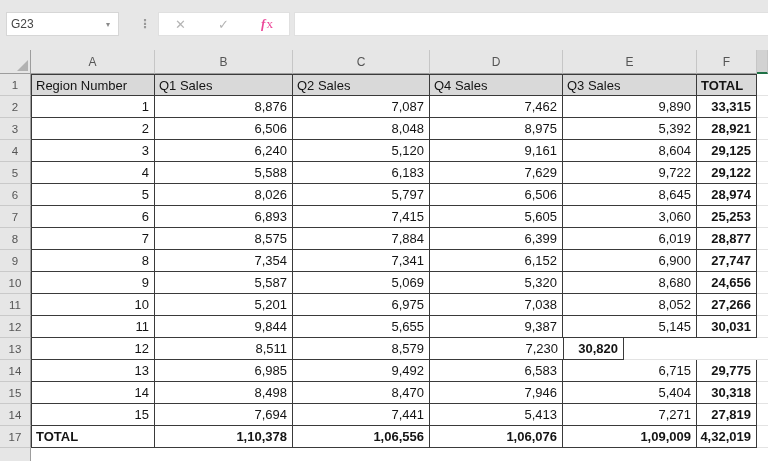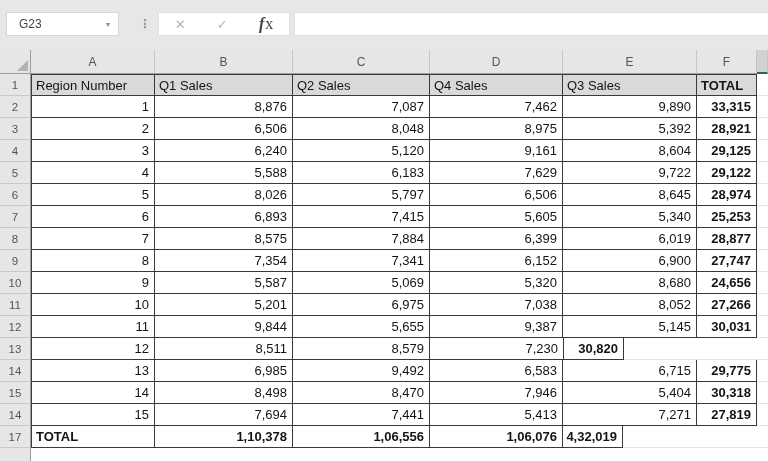--- a/index.html
+++ b/index.html
@@ -9,34 +9,34 @@
     background:#ffffff;
     -webkit-font-smoothing:antialiased;
   }
   
   .topbar{position:absolute;left:0;top:0;width:768px;height:50px;background:#e7e7e7;}
   .namebox{
     position:absolute;left:6px;top:12px;width:113px;height:24px;background:#fff;
     border:1px solid #d6d6d6;box-sizing:border-box;display:flex;align-items:center;
     font-size:12px;color:#444;
   }
-  .namebox .nb-value{flex:1;padding-left:12px;}
+  .namebox .nb-value{flex:1;padding-left:4px;}
   .namebox .nb-arrow{width:20px;text-align:center;color:#8a8a8a;font-size:8px;}
   .handle-dots{
     position:absolute;left:138px;top:11px;width:14px;height:26px;
     color:#9a9a9a;font-size:12px;font-weight:bold;line-height:8px;
     display:flex;flex-direction:column;align-items:center;justify-content:center;letter-spacing:0;
   }
   .fxbox{
     position:absolute;left:158px;top:12px;width:132px;height:24px;background:#fff;
     border:1px solid #e0e0e0;box-sizing:border-box;
     display:flex;align-items:center;justify-content:space-around;
   }
   .fxbox .fb-btn{color:#b4b4b4;font-size:13px;line-height:1;cursor:default;}
-  .fxbox .fb-fx{color:#404040;font-size:16px;font-family:"Liberation Serif","DejaVu Serif",serif;}
+  .fxbox .fb-fx{color:#ec4899;font-size:13px;font-family:"Liberation Serif","DejaVu Serif",serif;}
   .fxbox .fb-fx i{font-weight:bold;margin-right:1px;}
   .formulabar{
     position:absolute;left:294px;top:12px;width:474px;height:24px;background:#fff;
     border:1px solid #e0e0e0;border-right:none;box-sizing:border-box;
     font-size:12px;color:#333;display:flex;align-items:center;padding-left:6px;
   }
   
   .sheet{position:absolute;left:0;top:50px;width:768px;height:411px;background:#fff;}
   .colhdr-row{display:flex;height:24px;}
   .corner{
@@ -166,21 +166,21 @@
         <div class="cell num" style="width: 134px;">8,645</div>
         <div class="cell num b" style="width: 60px;">28,974</div>
         <div class="gstrip"></div>
       </div>
       <div class="grid-row">
         <div class="rowhdr-cell">7</div>
         <div class="cell num first" style="width: 124px;">6</div>
         <div class="cell num" style="width: 138px;">6,893</div>
         <div class="cell num" style="width: 137px;">7,415</div>
         <div class="cell num" style="width: 133px;">5,605</div>
-        <div class="cell num" style="width: 134px;">5,340</div>
+        <div class="cell num" style="width: 134px;">3,060</div>
         <div class="cell num b" style="width: 60px;">25,253</div>
         <div class="gstrip"></div>
       </div>
       <div class="grid-row">
         <div class="rowhdr-cell">8</div>
         <div class="cell num first" style="width: 124px;">7</div>
         <div class="cell num" style="width: 138px;">8,575</div>
         <div class="cell num" style="width: 137px;">7,884</div>
         <div class="cell num" style="width: 133px;">6,399</div>
         <div class="cell num" style="width: 134px;">6,019</div>
@@ -265,20 +265,21 @@
         <div class="cell num" style="width: 134px;">7,271</div>
         <div class="cell num b" style="width: 60px;">27,819</div>
         <div class="gstrip"></div>
       </div>
       <div class="grid-row">
         <div class="rowhdr-cell">17</div>
         <div class="cell txt first b" style="width: 124px;">TOTAL</div>
         <div class="cell num b" style="width: 138px;">1,10,378</div>
         <div class="cell num b" style="width: 137px;">1,06,556</div>
         <div class="cell num b" style="width: 133px;">1,06,076</div>
+        <div class="cell num b" style="width: 134px;">1,09,009</div>
         <div class="cell num b" style="width: 60px;">4,32,019</div>
         <div class="gstrip"></div>
       </div>
     </div>
   <div class="below">
     <div class="rh"></div>
   </div>
 </div>
 
 </body></html>

